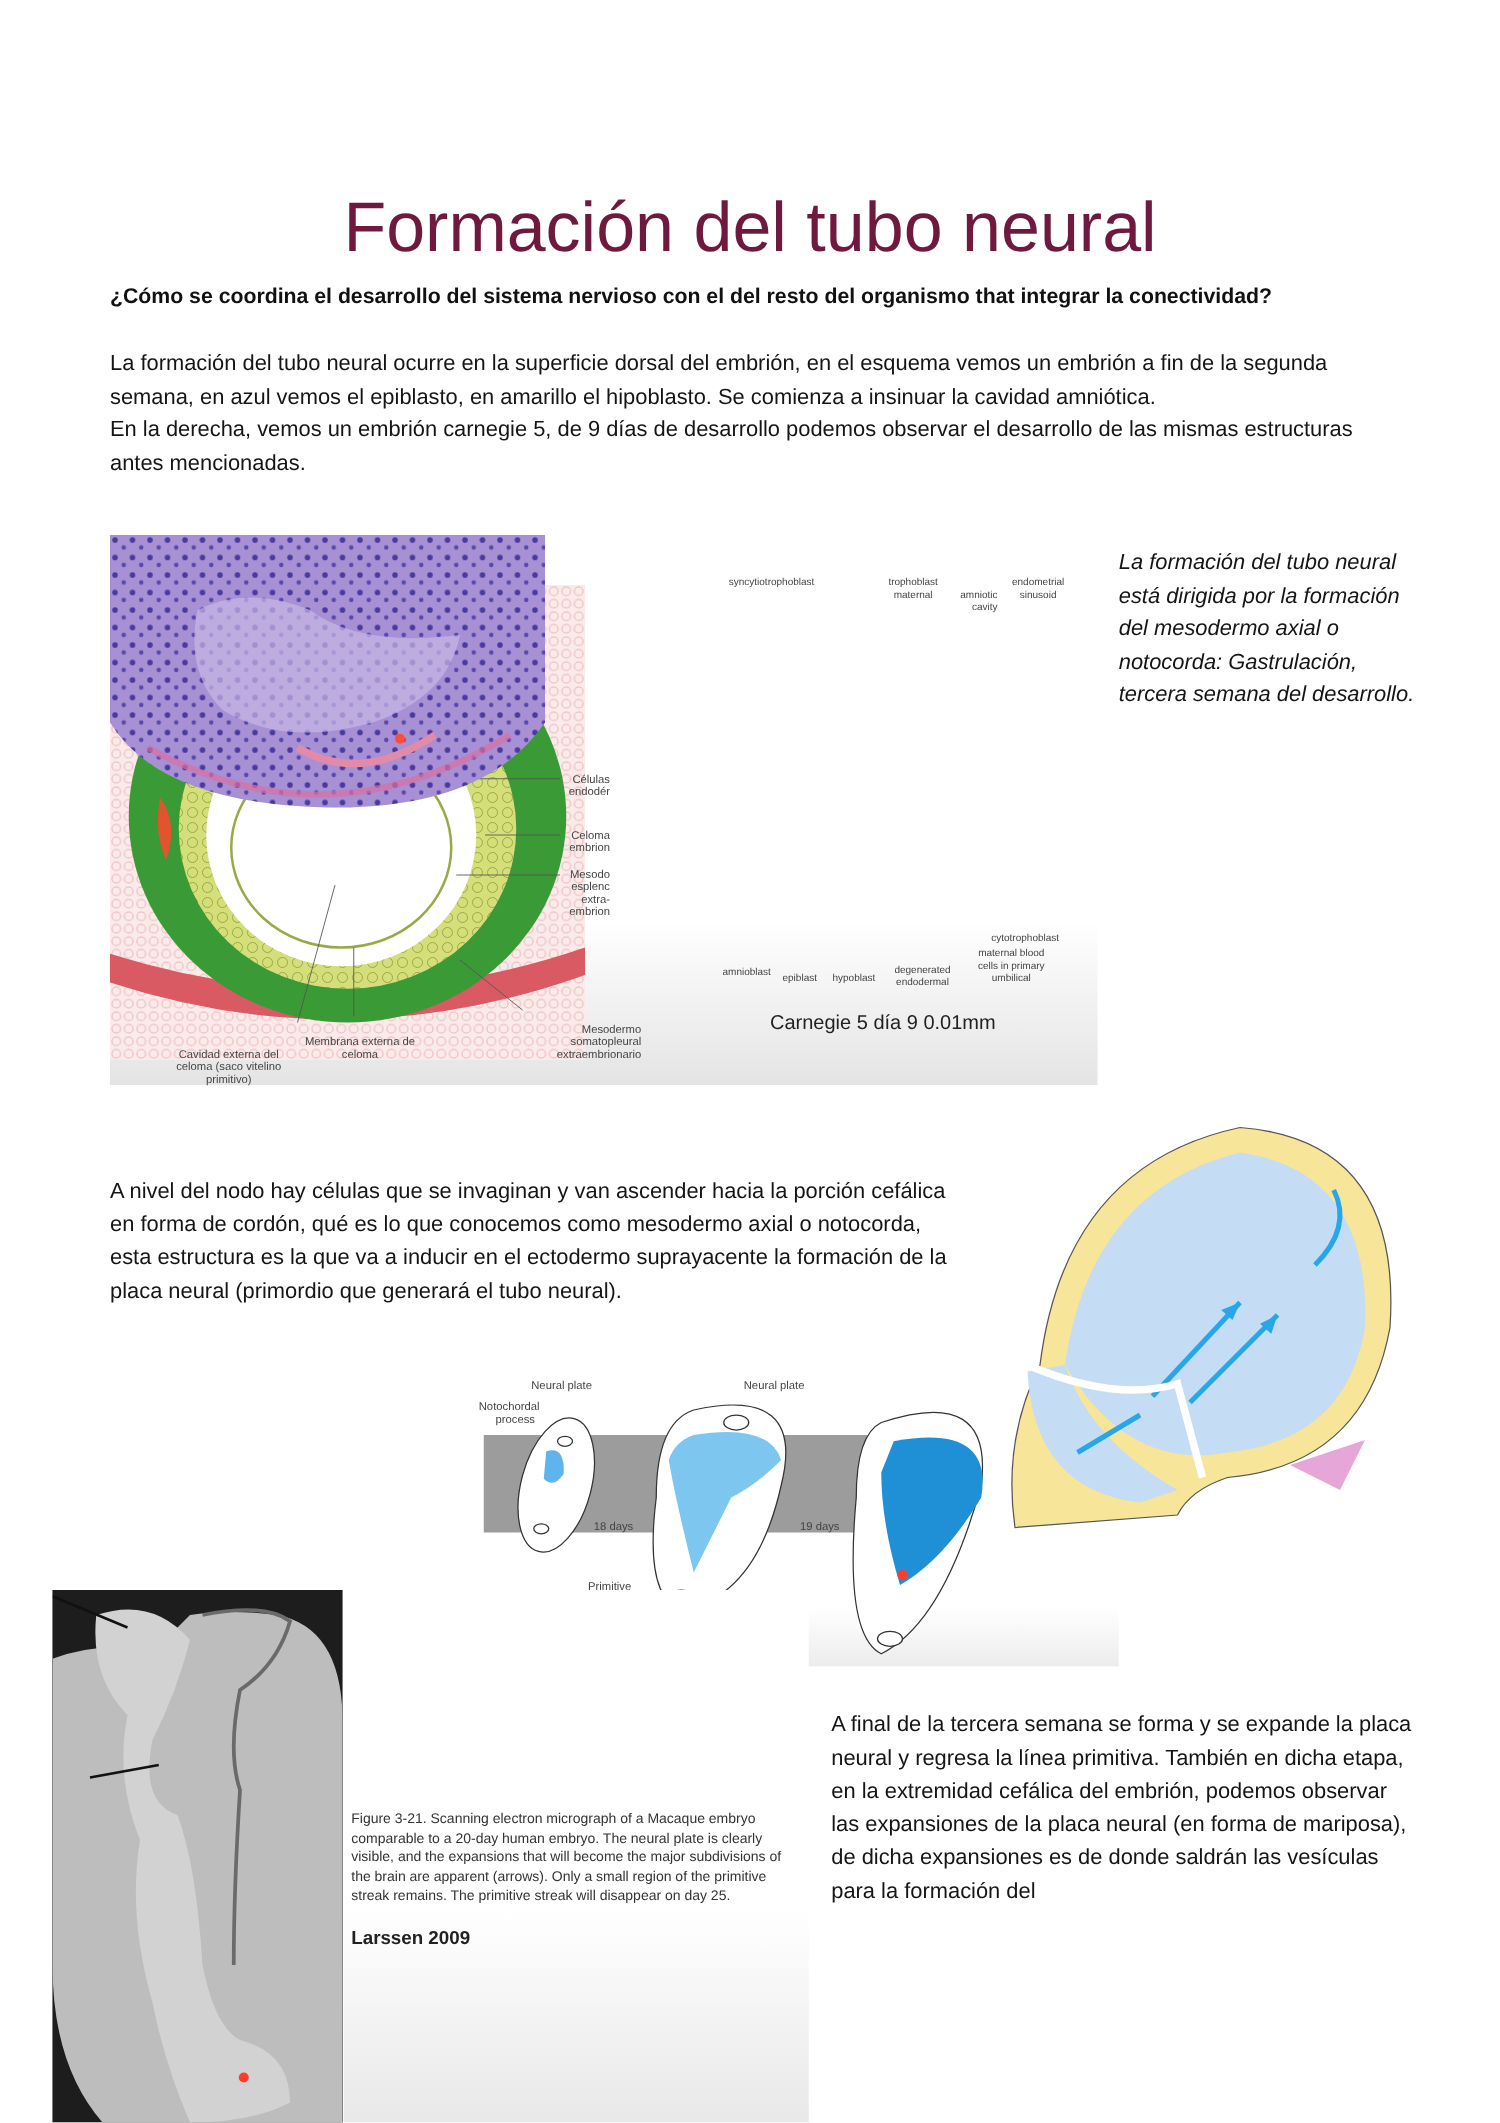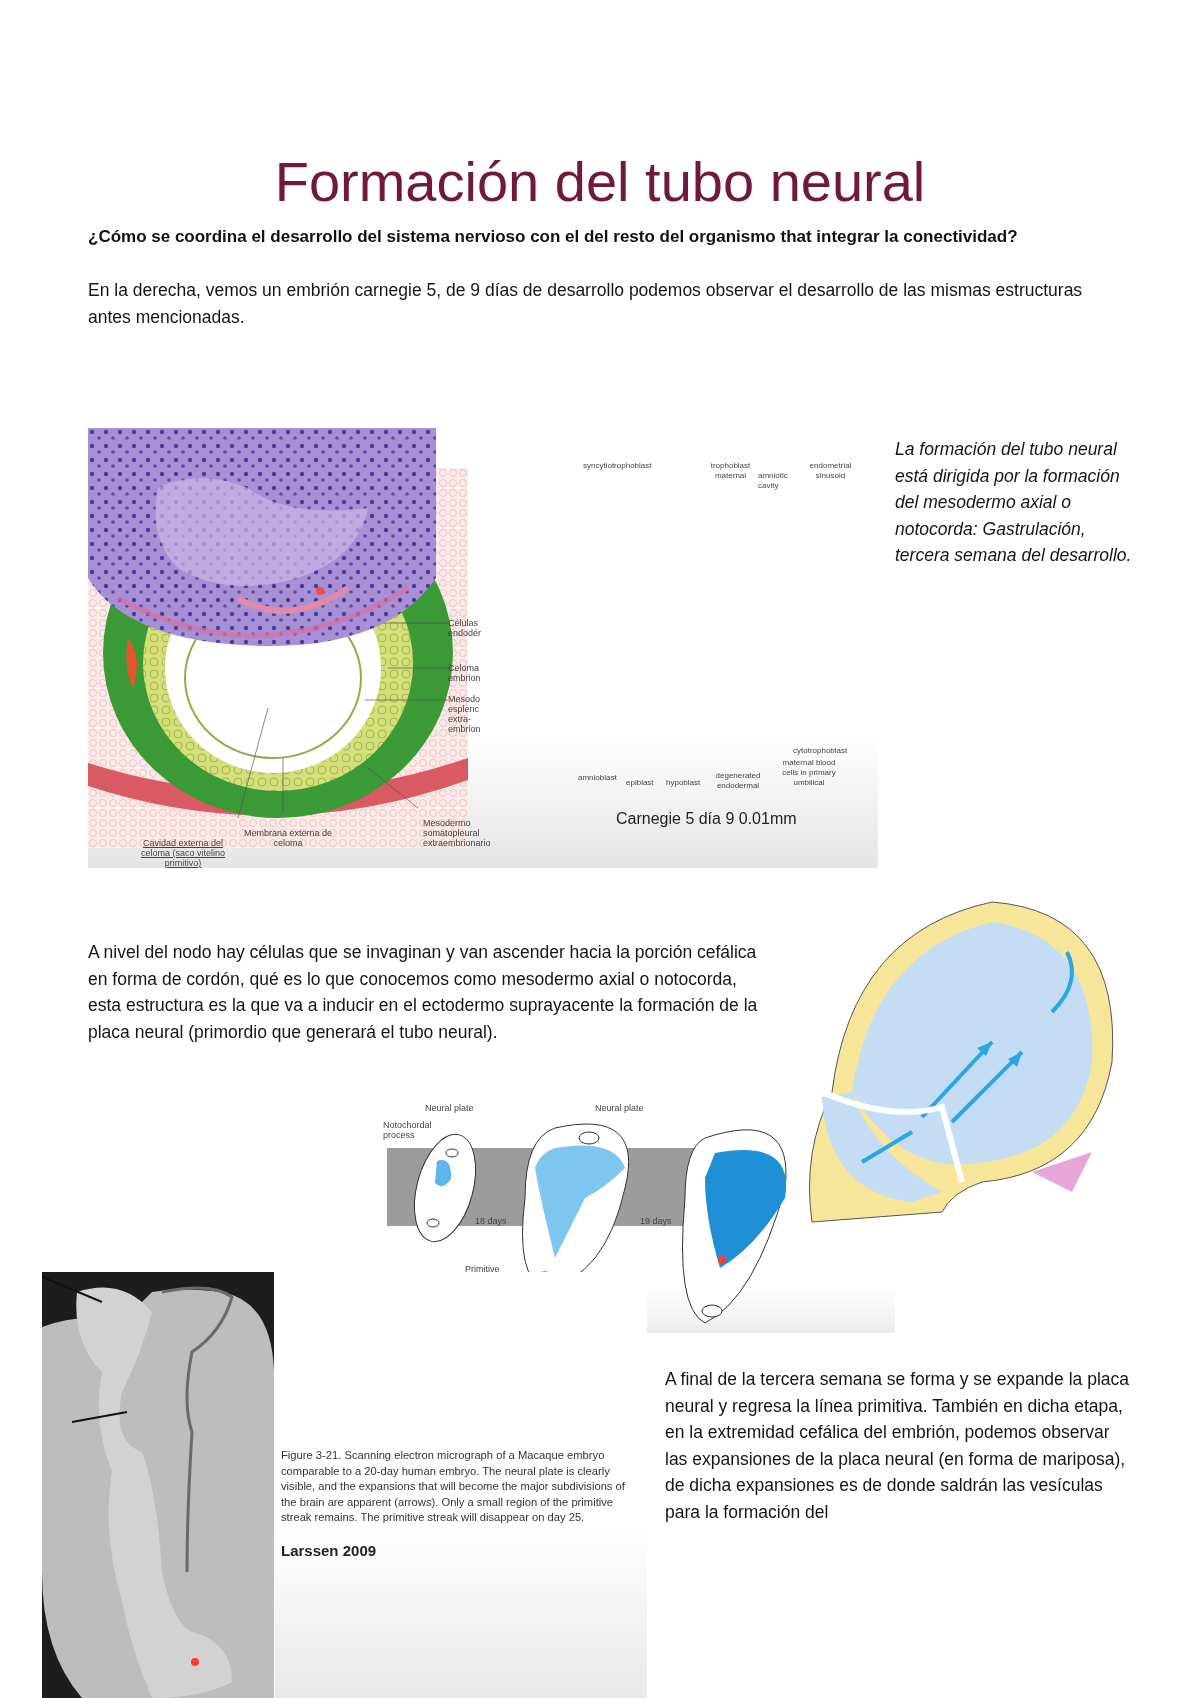--- a/index.html
+++ b/index.html
@@ -11,21 +11,21 @@
     .question { left: 88px; top: 224px; width: 1040px; font-size: 17px; font-weight: bold; line-height: 26px; }
     .para { font-size: 17.5px; line-height: 26.6px; color: #151515; }
     .p1 { left: 88px; top: 277px; width: 1040px; }
     .side1 { left: 895px; top: 436px; width: 240px; font-style: italic; }
     .p2 { left: 88px; top: 939px; width: 680px; }
     .side2 { left: 665px; top: 1366px; width: 470px; }
 
     
     .fig1 { left: 88px; top: 428px; width: 790px; height: 440px; background: linear-gradient(#ffffff 70%, #e4e4e4); }
     .fig1 svg { position: absolute; left: 0; top: 0; }
-    .lbl { position: absolute; font-size: 9px; color: #444; line-height: 10px; }
+    .lbl { position: absolute; font-size: 9px; color: #444; line-height: 10px; text-align: right; }
     .caption-c5 { position: absolute; left: 528px; top: 382px; font-size: 16px; color: #222; }
     .histo { position: absolute; left: 442px; top: 108px; width: 348px; height: 220px; }
 
     
     .fig2 { left: 375px; top: 1098px; width: 520px; height: 235px; background: linear-gradient(#fff 80%, #ececec); }
     .fig3 { left: 792px; top: 892px; width: 350px; height: 360px; }
 
     
     .fig4 { left: 42px; top: 1272px; width: 232px; height: 426px; background: #1a1a1a; overflow: hidden; }
     .fig4cap { left: 275px; top: 1272px; width: 372px; height: 426px; background: linear-gradient(#fff 60%, #e8e8e8); }
@@ -33,20 +33,21 @@
     .fig4cap .author { position: absolute; left: 6px; top: 270px; font-size: 15px; font-weight: bold; color: #222; }
   </style>
 </head>
 <body>
 
 <h1 class="abs title" style="margin:0;">Formación del tubo neural</h1>
 
 <div class="abs question">¿Cómo se coordina el desarrollo del sistema nervioso con el del resto del organismo that integrar la conectividad?</div>
 
 <div class="abs para p1">
+  <div>La formación del tubo neural ocurre en la superficie dorsal del embrión, en el esquema vemos un embrión a fin de la segunda semana, en azul vemos el epiblasto, en amarillo el hipoblasto. Se comienza a insinuar la cavidad amniótica.</div>
   <div>En la derecha, vemos un embrión carnegie 5, de 9 días de desarrollo podemos observar el desarrollo de las mismas estructuras antes mencionadas.</div>
 </div>
 
 <div class="abs fig1">
   <svg width="790" height="440" viewBox="0 0 790 440">
     <defs>
       <pattern id="pinkcells" width="10" height="10" patternUnits="userSpaceOnUse">
         <rect width="10" height="10" fill="#fbeaea"></rect>
         <circle cx="5" cy="5" r="3.5" fill="none" stroke="#eab6b6" stroke-width="0.8"></circle>
       </pattern>
@@ -89,21 +90,21 @@
     <line x1="195" y1="330" x2="195" y2="385" stroke="#555" stroke-width="0.7"></line>
     <line x1="280" y1="340" x2="330" y2="380" stroke="#555" stroke-width="0.7"></line>
   </svg>
   <div class="lbl" style="left:70px;top:10px;">Lagunas trofoblásticas</div>
   <div class="lbl" style="left:190px;top:10px;">Sinusoides maternos</div>
   <div class="lbl" style="left:360px;top:190px;width:40px;">Células endodér</div>
   <div class="lbl" style="left:360px;top:235px;width:40px;">Celoma embrion</div>
   <div class="lbl" style="left:360px;top:266px;width:40px;">Mesodo esplenc extra- embrion</div>
   <div class="lbl" style="left:335px;top:390px;width:90px;">Mesodermo somatopleural extraembrionario</div>
   <div class="lbl" style="left:150px;top:400px;width:100px;text-align:center;">Membrana externa de celoma</div>
-  <div class="lbl" style="left:40px;top:410px;width:110px;text-align:center;text-decoration:underline;">Cavidad externa del celoma (saco vitelino primitivo)</div>
+  <div class="lbl" style="left:40px;top:410px;width:110px;text-align:center;">Cavidad externa del celoma (saco vitelino primitivo)</div>
 
   <svg class="histo" width="348" height="220" viewBox="0 0 348 220">
     <defs>
       <pattern id="nuclei" width="14" height="14" patternUnits="userSpaceOnUse">
         <rect width="14" height="14" fill="#a890d4"></rect>
         <circle cx="4" cy="4" r="2.2" fill="#4a3aa0"></circle>
         <circle cx="11" cy="10" r="1.8" fill="#5a46ad"></circle>
       </pattern>
     </defs>
     <path d="M0 0 H348 V150 Q300 220 174 218 Q40 215 0 150 Z" fill="url(#nuclei)"></path>

